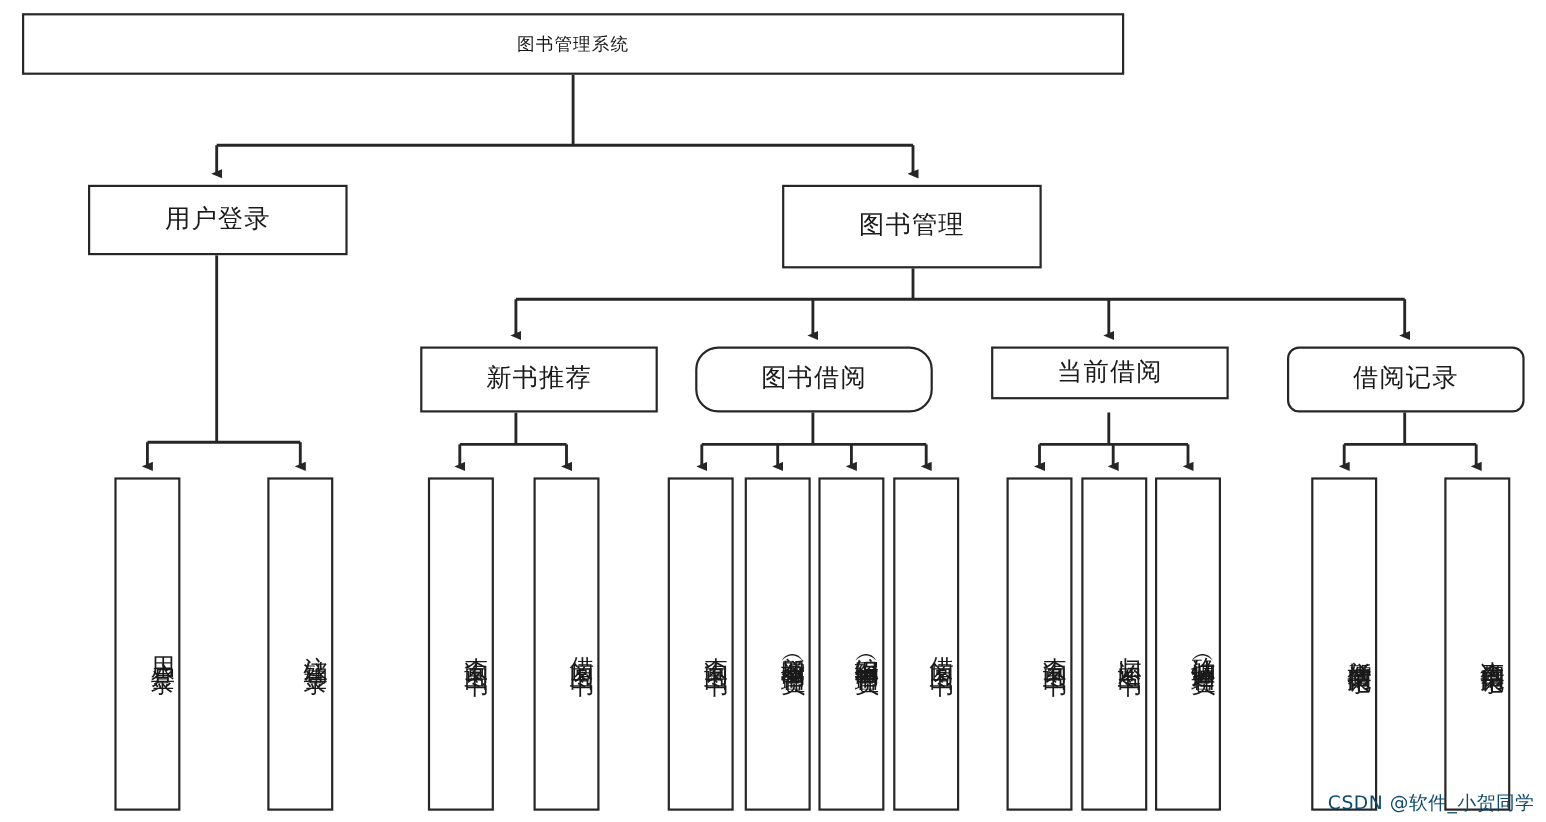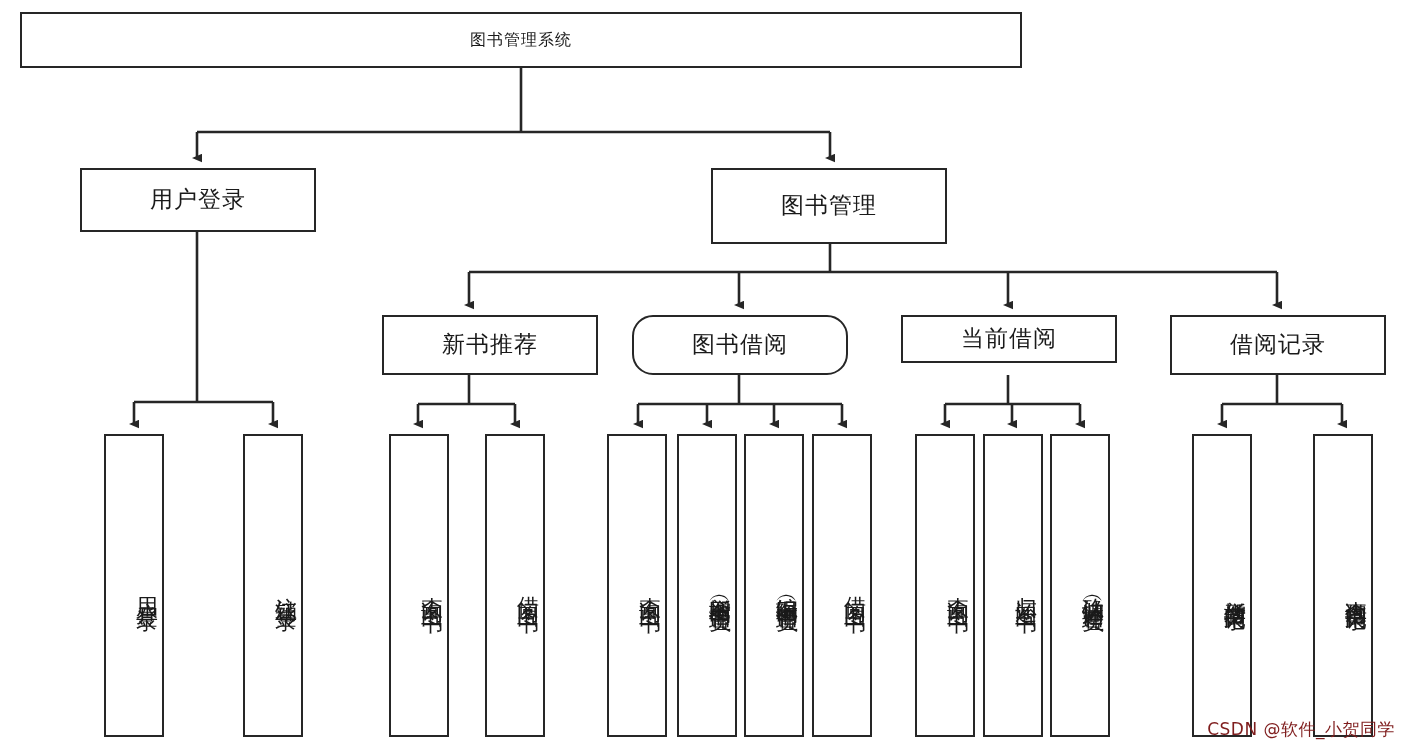--- a/index.html
+++ b/index.html
@@ -54,21 +54,21 @@
     top: 0;
     width: 1405px;
     height: 747px;
     pointer-events: none;
   }
   .watermark {
     position: absolute;
     right: 10px;
     bottom: 6px;
     font-size: 17px;
-    color: #7f1d1d;
+    color: #0c4a6e;
     white-space: nowrap;
     letter-spacing: 0.5px;
   }
 </style>
 </head>
 <body>
 
 <div id="canvas">
 
   <svg class="links" viewBox="0 0 1405 747" xmlns="http://www.w3.org/2000/svg">
@@ -138,21 +138,21 @@
   </div>
 
   <div class="node horizontal" style="left:632px; top:315px; width:216px; height:60px;border-radius:21px;">
     <span>图书借阅</span>
   </div>
 
   <div class="node horizontal" style="left:901px; top:315px; width:216px; height:48px;">
     <span>当前借阅</span>
   </div>
 
-  <div class="node horizontal" style="left:1170px; top:315px; width:216px; height:60px;">
+  <div class="node horizontal" style="left:1170px; top:315px; width:216px; height:60px;border-radius:11px;">
     <span>借阅记录</span>
   </div>
 
   <div class="node vertical" style="left:104px; top:434px; width:60px; height:303px;">
     <span>用户登录</span>
   </div>
 
   <div class="node vertical" style="left:243px; top:434px; width:60px; height:303px;">
     <span>注销登录</span>
   </div>

